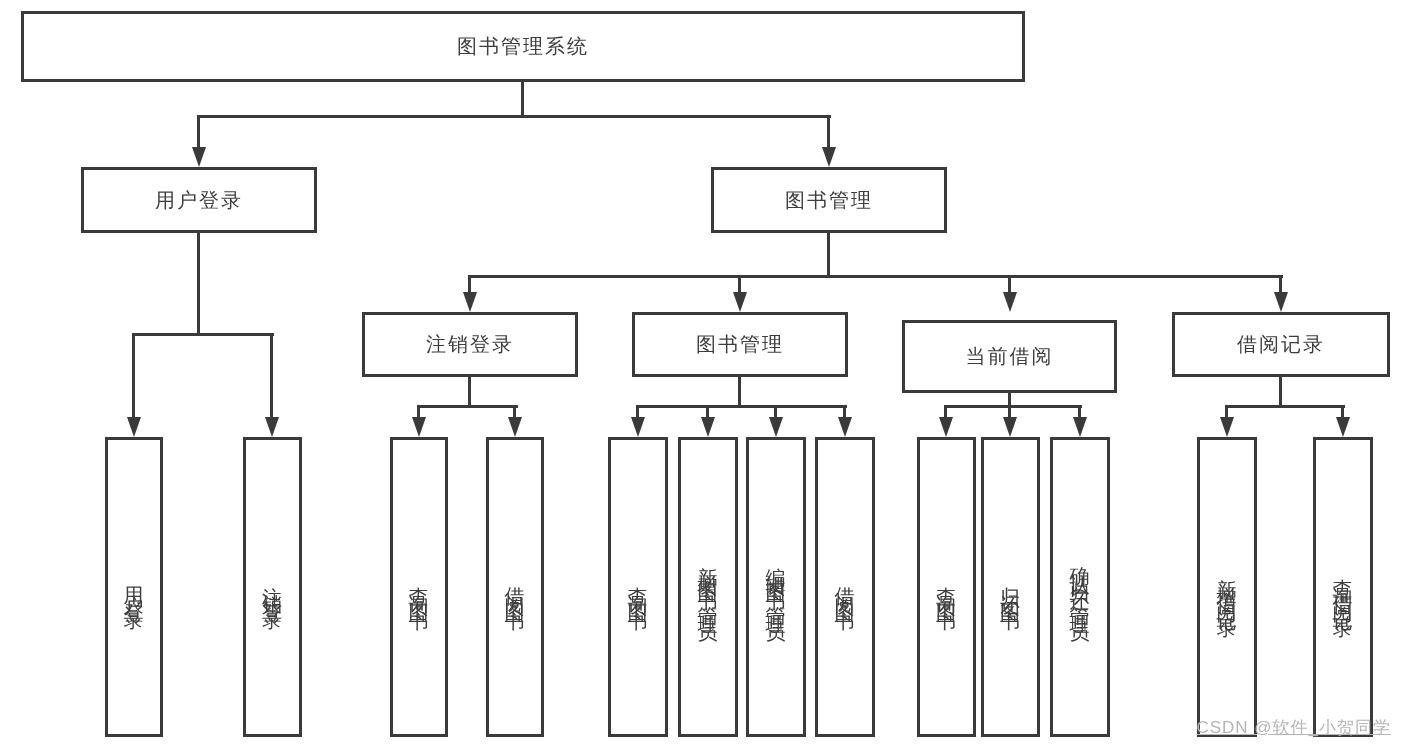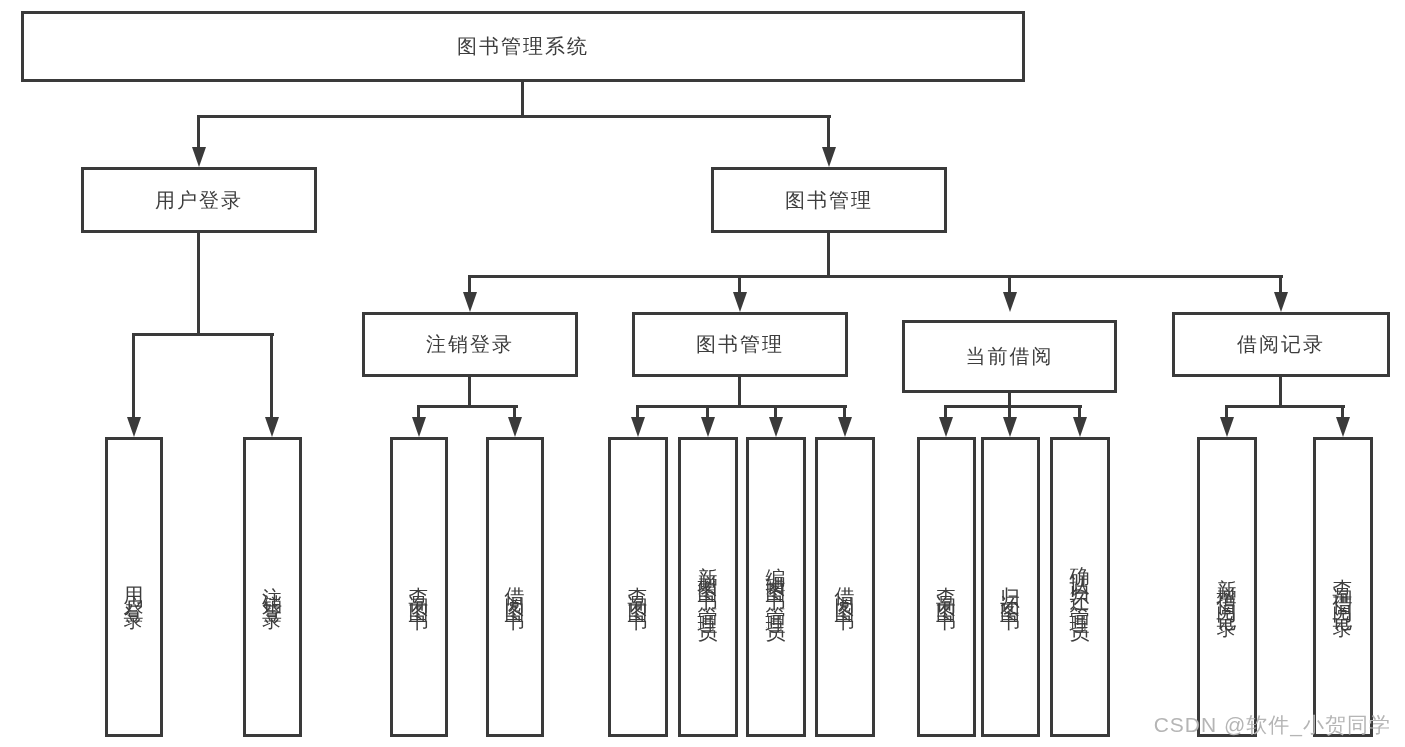--- a/index.html
+++ b/index.html
@@ -44,25 +44,26 @@
     width: 0; height: 0;
     border-left: 7px solid transparent;
     border-right: 7px solid transparent;
     border-top: 20px solid var(--line, #3a3a3a);
     z-index: 1;
   }
   .watermark {
     position: absolute;
     right: 14px;
     bottom: 8px;
-    font-size: 21px;
+    font-size: 17px;
     letter-spacing: 1px;
     color: var(--wm, #b5b5b5);
     z-index: 3;
     white-space: nowrap;
+    text-decoration: underline;
   }
 </style>
 </head>
 <body>
 
 <div class="stage" style="--bg: #ffffff; --line: #3a3a3a; --text: #3d3d3d; --wm: #b5b5b5;">
 
   <div class="box h" style="left:21px; top:11px; width:1004px; height:71px;align-items:center;">
     <span>图书管理系统</span>
   </div>

